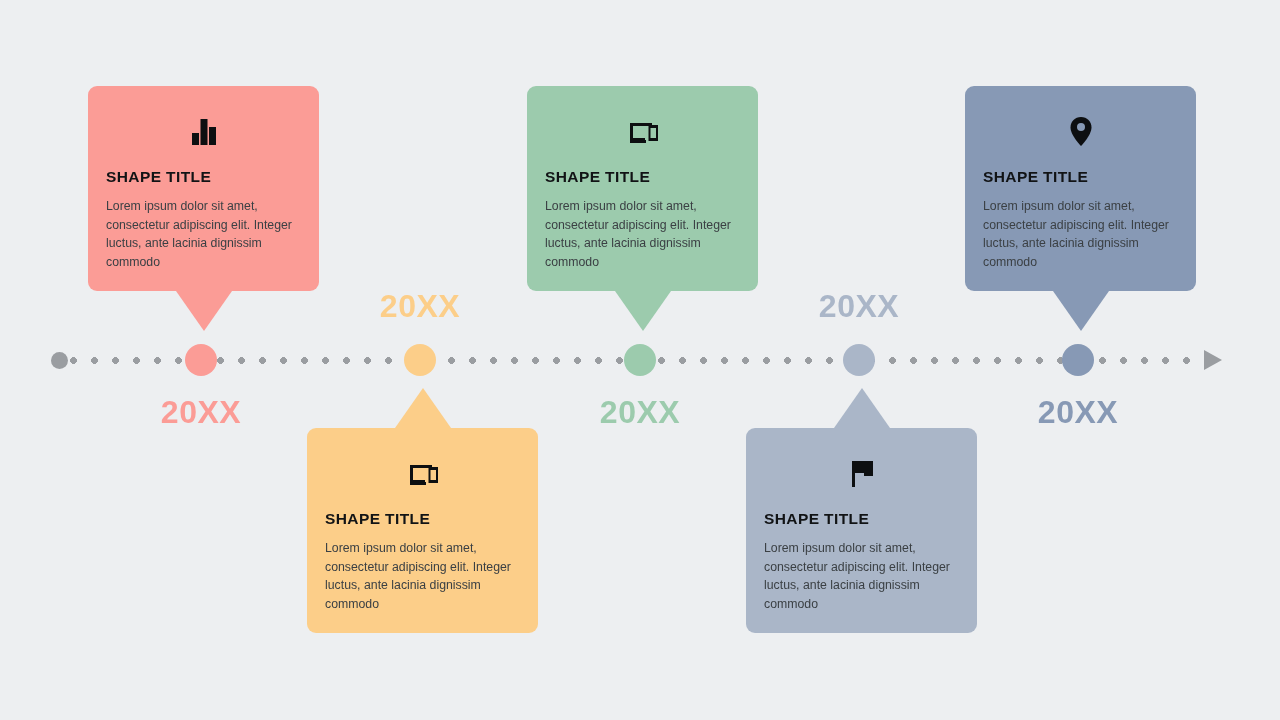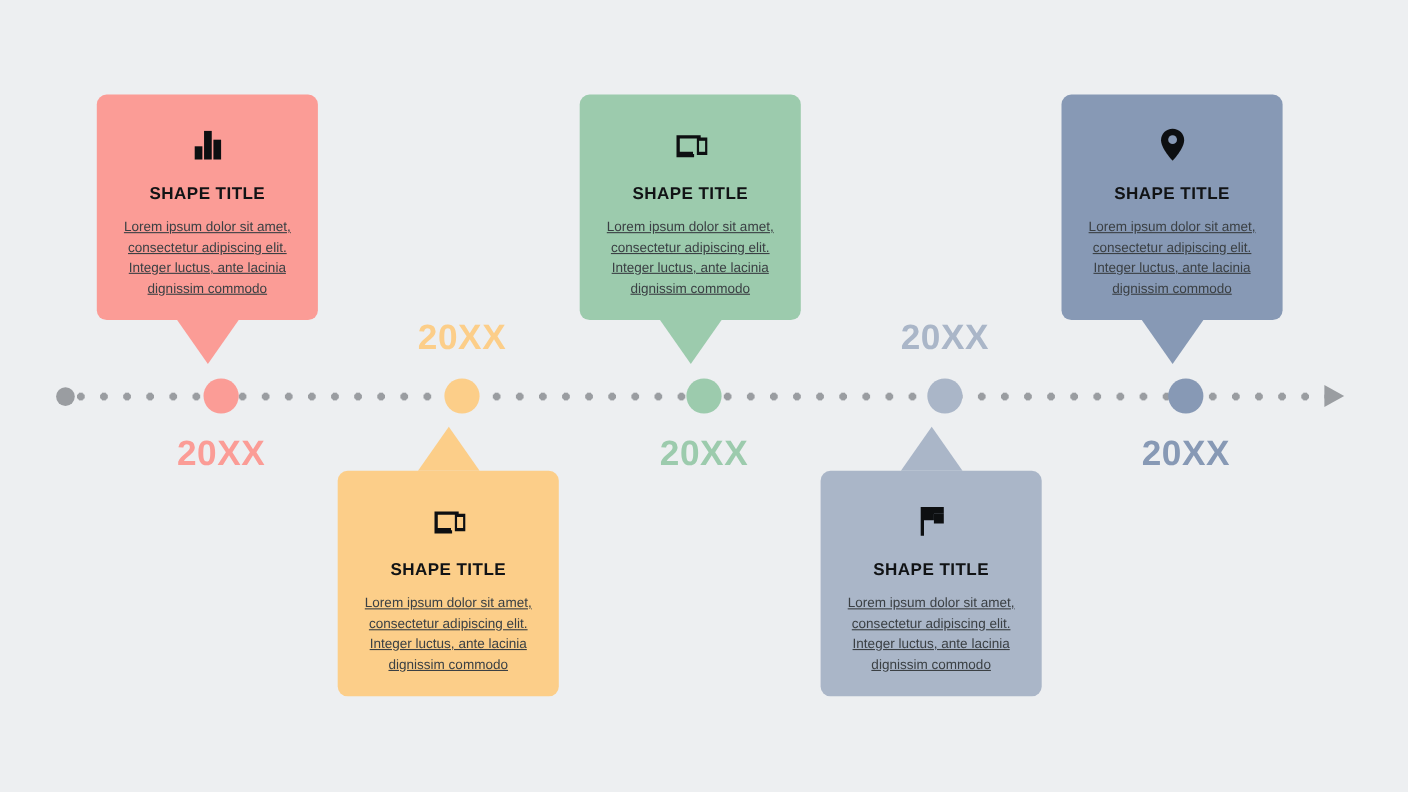--- a/index.html
+++ b/index.html
@@ -73,45 +73,44 @@
     font-weight: bold;
     letter-spacing: 0.5px;
     white-space: nowrap;
   }
   .year-below { top: 394px; }
   .year-above { top: 288px; }
 
   
   .card {
     position: absolute;
-    width: 201px;
+    width: 231px;
     border-radius: 9px;
     box-sizing: border-box;
     padding: 26px 18px 20px 18px;
-    text-align: center;
+    text-align: left;
   }
   .card-icon {
     height: 42px;
     display: flex;
     align-items: center;
     justify-content: center;
     margin-bottom: 14px;
   }
   .card-title {
     font-size: 15.5px;
     font-weight: bold;
     color: #111315;
     letter-spacing: 0.4px;
     margin-bottom: 11px;
   }
   .card-body {
     font-size: 12.3px;
     line-height: 18.5px;
     color: #3b4044;
-    text-decoration: underline;
   }
   .tail {
     position: absolute;
     left: 50%;
     width: 0;
     height: 0;
     transform: translateX(-50%);
     border-left: 28px solid transparent;
     border-right: 28px solid transparent;
   }

